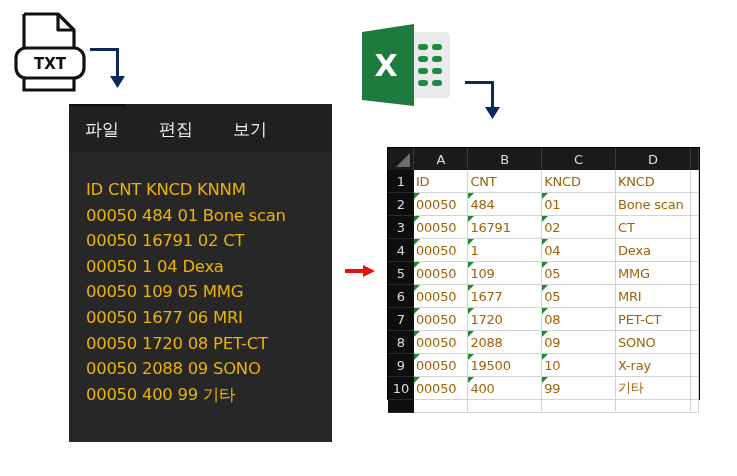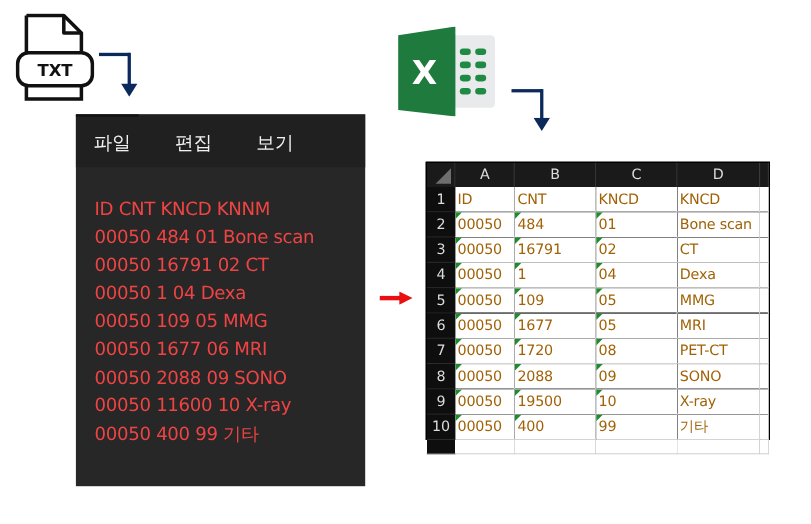--- a/index.html
+++ b/index.html
@@ -9,21 +9,21 @@
     
     #txt-icon { left:14px; top:12px; width:72px; height:80px; }
     
     #excel-icon { left:358px; top:24px; width:95px; height:82px; }
 
     
     #notepad { left:69px; top:104px; width:263px; height:338px; background:#272727; }
     #notepad .menubar { position:absolute; left:0; top:0; width:263px; height:48px; background:#202020; }
     #notepad .menubar .topline { position:absolute; left:0; top:0; width:57px; height:2px; background:#111; }
     #notepad .menu-item { position:absolute; top:14px; color:#f2f2f2; font-size:17px; font-family:"DejaVu Sans", sans-serif; }
-    #notepad .content { position:absolute; left:17px; top:73px; color:#ef4444; font-family:"DejaVu Sans", sans-serif; font-size:16.5px; line-height:25.6px; letter-spacing:-0.3px; }
+    #notepad .content { position:absolute; left:17px; top:73px; color:#eab308; font-family:"DejaVu Sans", sans-serif; font-size:16.5px; line-height:25.6px; letter-spacing:-0.3px; }
     #notepad .line { white-space:pre; height:25.6px; }
 
     
     .arrow-line { background:#0b2a5b; position:absolute; }
 
     
     #sheet { left:387px; top:147px; width:313px; height:253px; background:#000; border:1px solid #000; box-sizing:border-box; }
     #sheet table { border-collapse:collapse; table-layout:fixed; font-family:"DejaVu Sans", sans-serif; font-size:13px; }
     #sheet td, #sheet th { padding:0; overflow:hidden; white-space:nowrap; }
     #sheet th.colhdr { background:#1a1a1a; color:#dcdcdc; font-weight:normal; height:22px; text-align:center; border-right:1px solid #3a3a3a; font-size:13px; }
@@ -86,22 +86,22 @@
     <span class="menu-item" style="left:90px;">편집</span>
     <span class="menu-item" style="left:164px;">보기</span>
   </div>
   <div class="content">
     <div class="line">ID CNT KNCD KNNM</div>
     <div class="line">00050 484 01 Bone scan</div>
     <div class="line">00050 16791 02 CT</div>
     <div class="line">00050 1 04 Dexa</div>
     <div class="line">00050 109 05 MMG</div>
     <div class="line">00050 1677 06 MRI</div>
+    <div class="line">00050 1720 08 PET-CT</div>
     <div class="line">00050 2088 09 SONO</div>
-    <div class="line">00050 11600 10 X-ray</div>
     <div class="line">00050 400 99 기타</div>
   </div>
 </div>
 
 <svg class="abs" style="left:345px; top:265px;" width="30" height="12" viewBox="0 0 30 12">
   <rect x="0" y="4" width="20" height="4" fill="#e81010"></rect>
   <polygon points="18,0 30,6 18,12" fill="#e81010"></polygon>
 </svg>
 
 <div id="sheet" class="abs">

